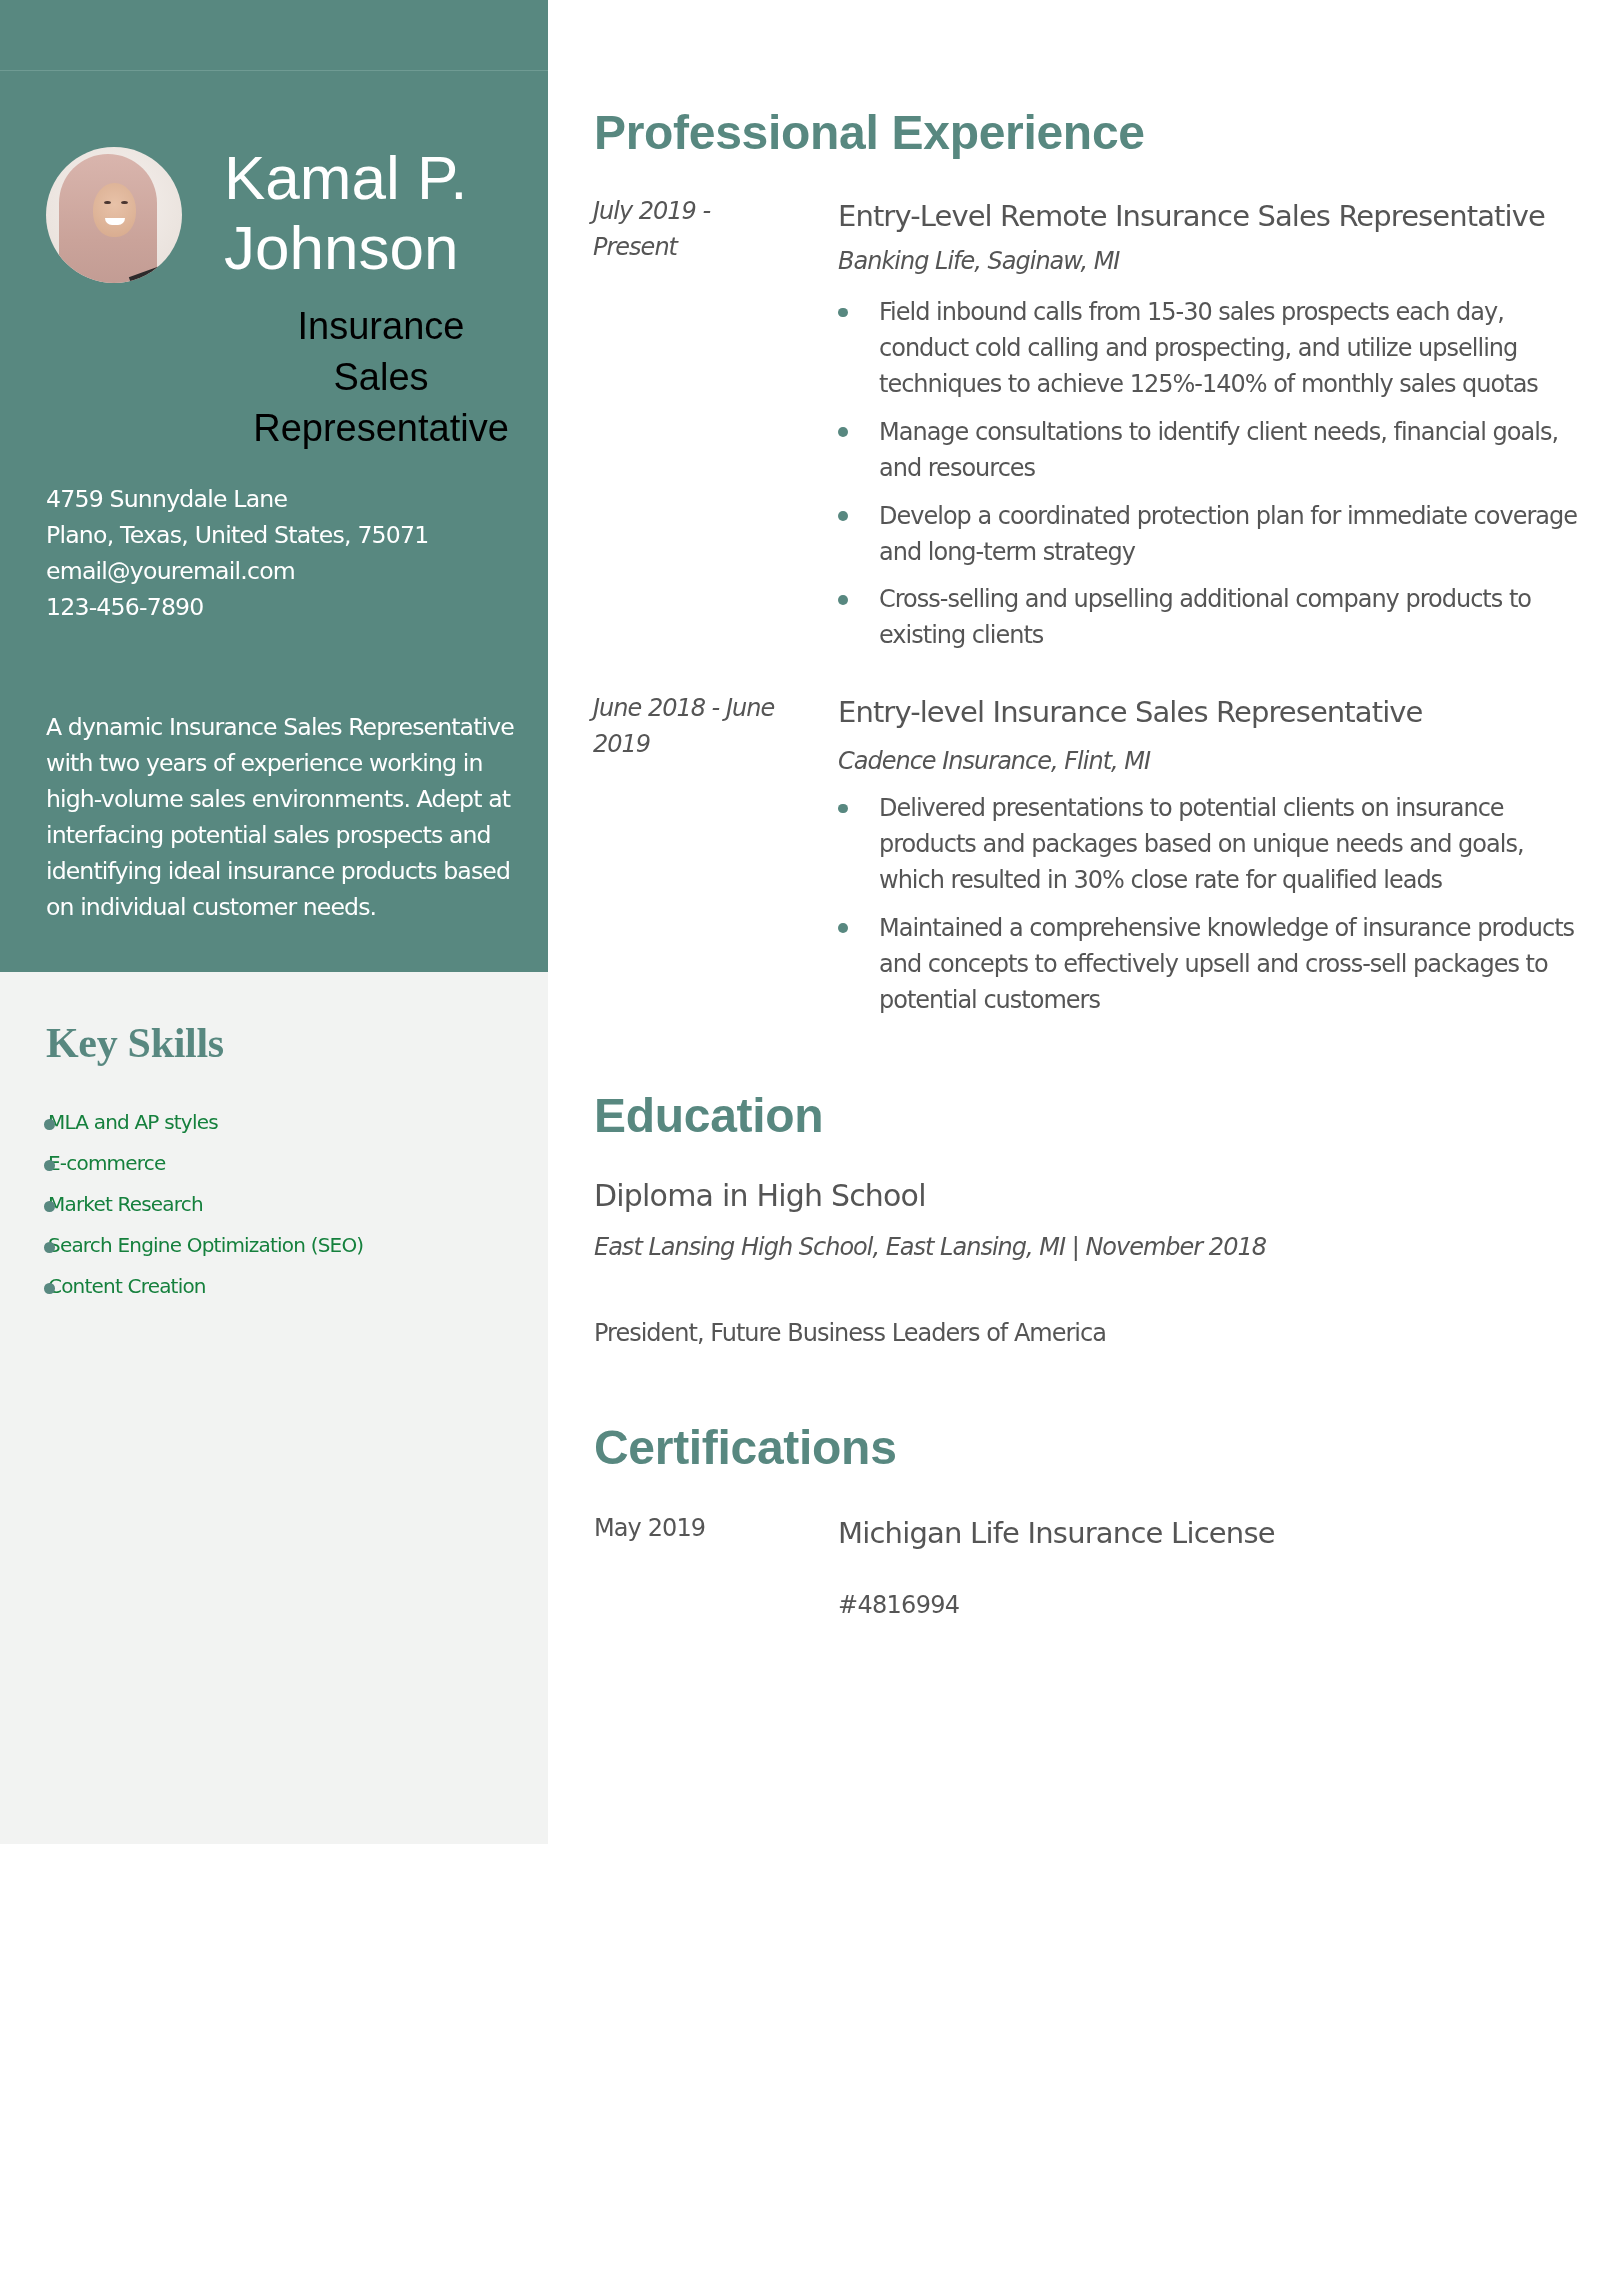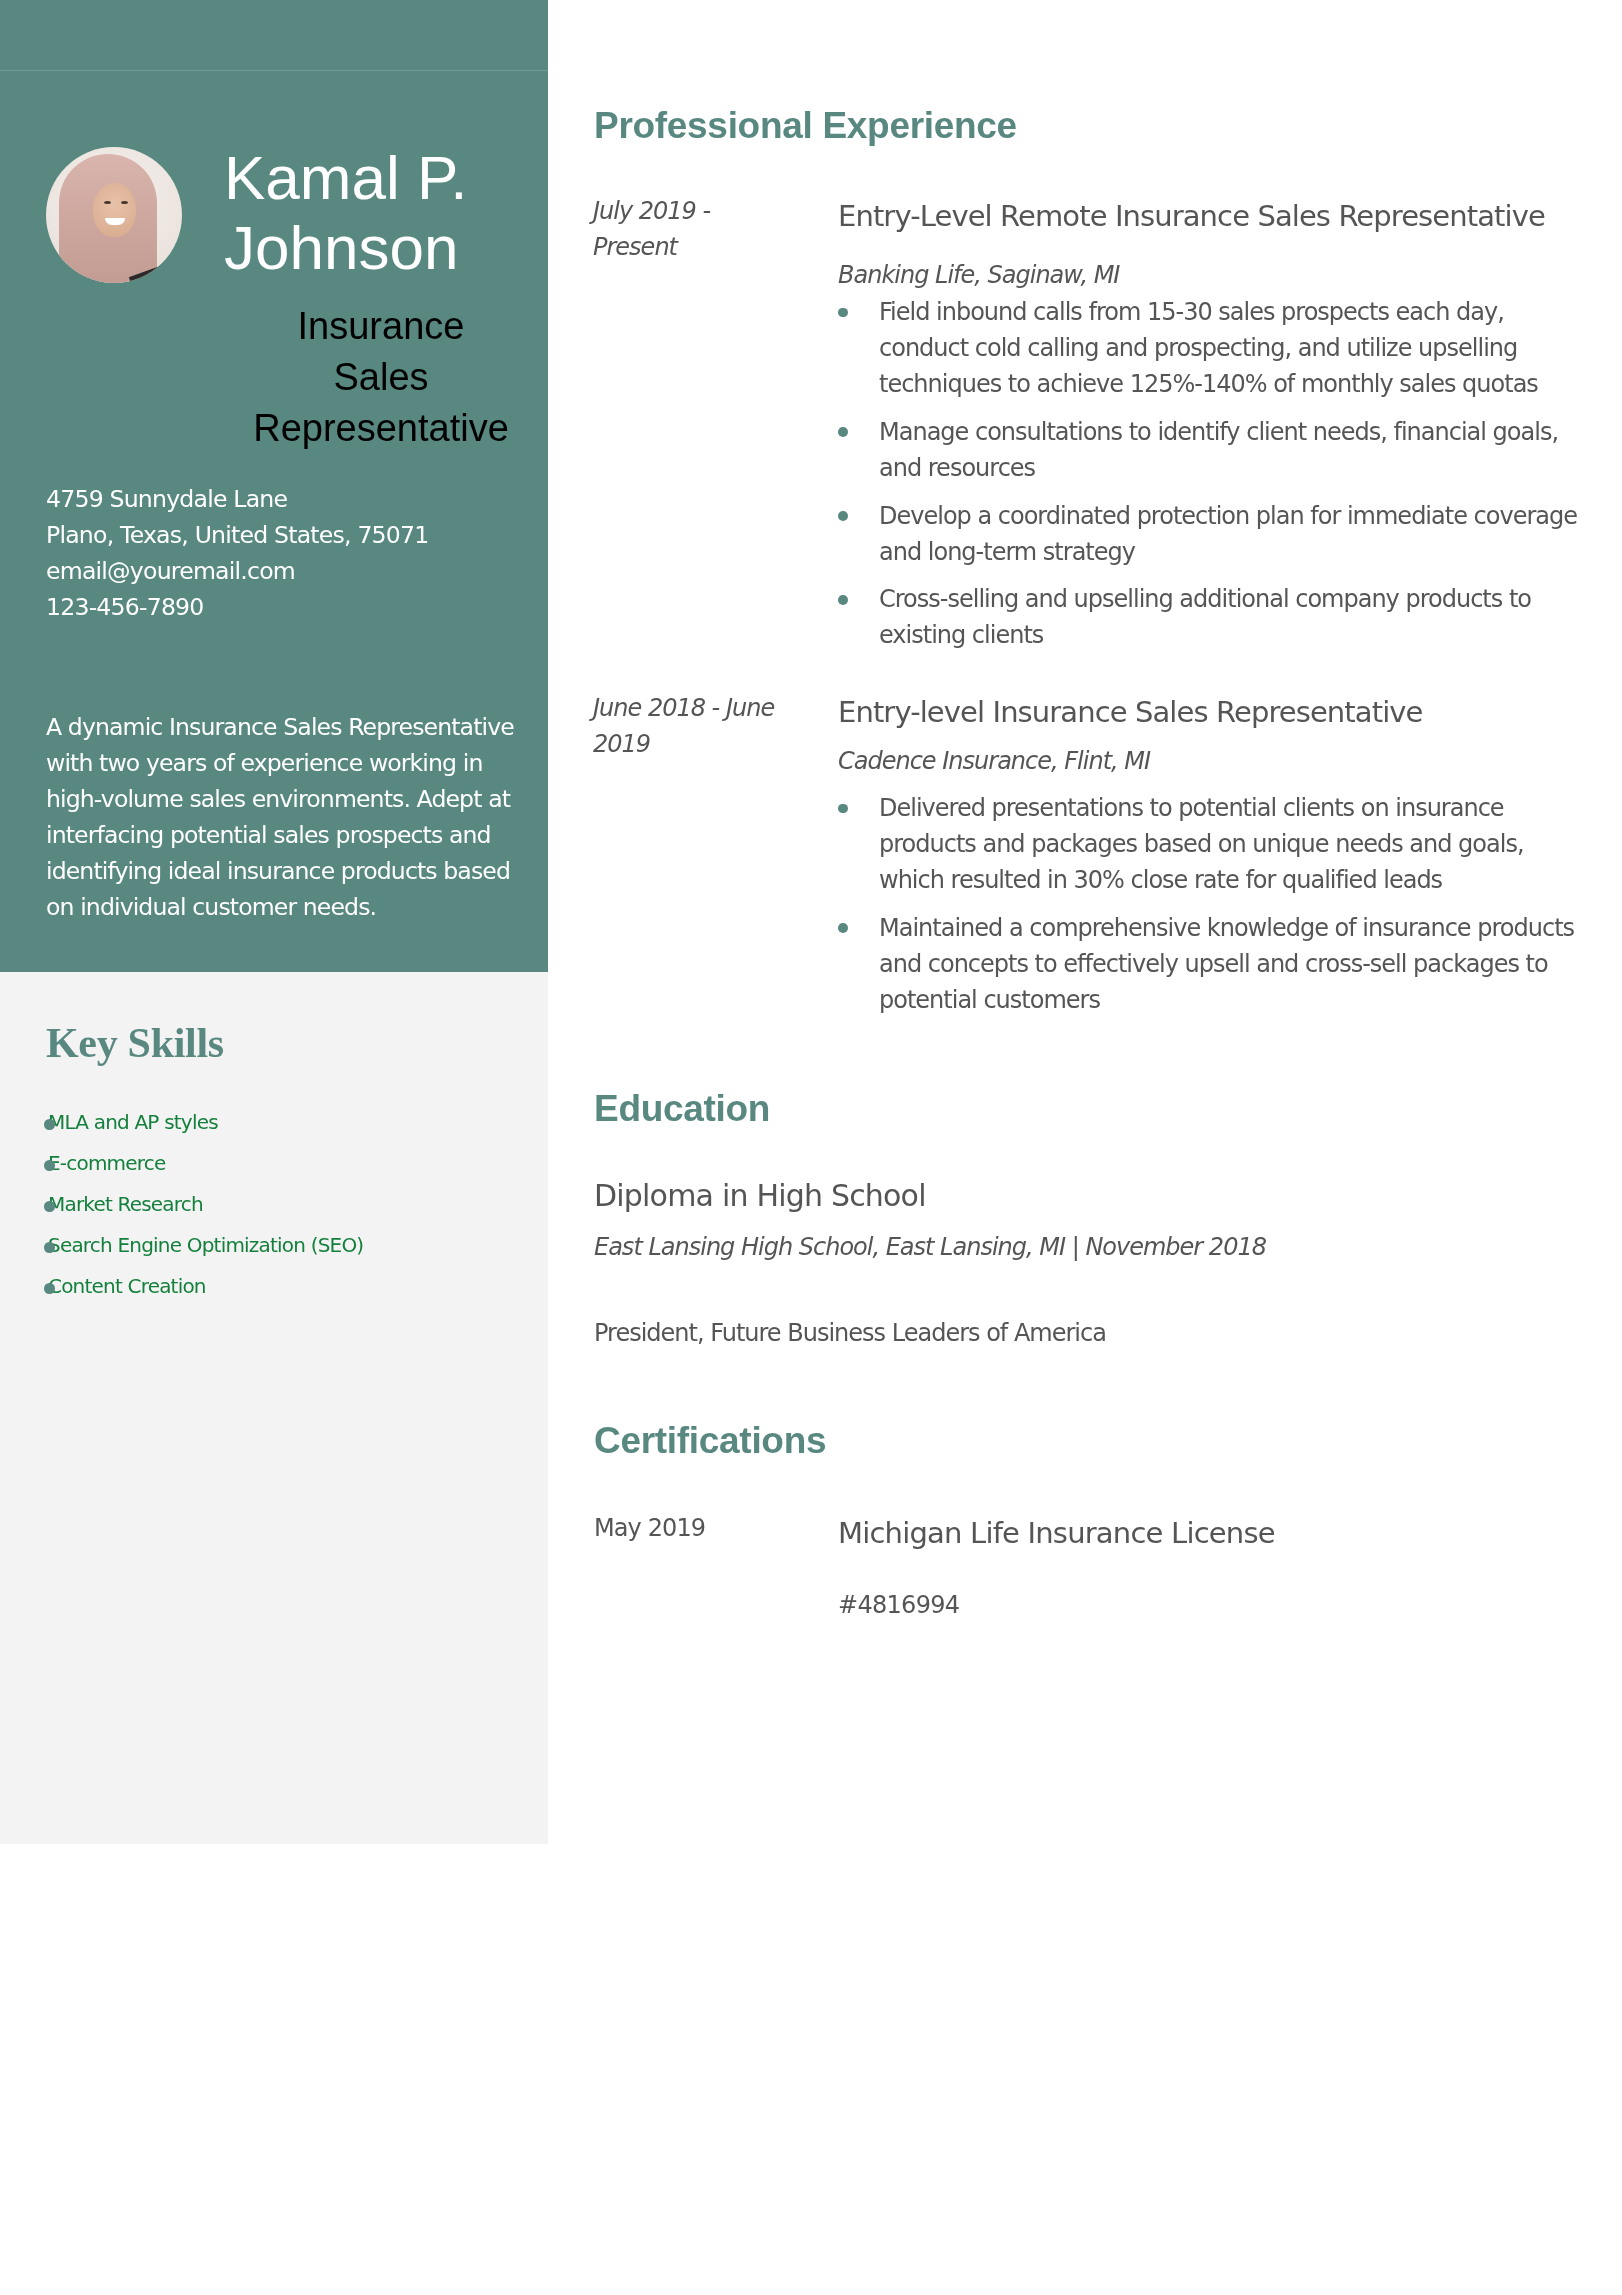--- a/index.html
+++ b/index.html
@@ -27,21 +27,21 @@
   .contact { position: absolute; left: 46px; top: 481px; font-size: 23.6px; line-height: 36px; color: #ffffff; font-family: "DejaVu Sans", sans-serif; letter-spacing: -0.8px; }
   .contact div { white-space: nowrap; }
 
   .summary { position: absolute; left: 46px; top: 709px; width: 471px; font-size: 23.6px; line-height: 36px; color: #ffffff; letter-spacing: -0.9px; }
 
   .skills-heading { position: absolute; left: 46px; top: 1019px; font-family: Liberation Serif, serif; font-size: 42px; color: #588880; font-weight: bold; letter-spacing: -0.3px; }
   .skills-list { position: absolute; left: 0; top: 1105px; list-style: none; }
   .skills-list li { position: relative; height: 41px; line-height: 35px; font-size: 20px; color: #15803d; padding-left: 48px; white-space: nowrap; letter-spacing: -0.8px; }
   .skills-list .dot { position: absolute; left: 44px; top: 14.4px; width: 10.5px; height: 10.5px; border-radius: 50%; background: #588880; }
 
-  .section-heading { position: absolute; left: 594px; font-family: "Liberation Sans", sans-serif; font-size: 37px; color: #588880; font-weight: bold; letter-spacing: -0.3px; white-space: nowrap; }
+  .section-heading { position: absolute; left: 594px; font-family: "Liberation Sans", sans-serif; font-size: 48px; color: #588880; font-weight: bold; letter-spacing: -0.3px; white-space: nowrap; }
 
   .date { position: absolute; left: 593px; width: 196px; font-size: 24px; line-height: 36px; font-style: italic; color: #555555; letter-spacing: -1px; }
   .entry-title { position: absolute; left: 838px; font-size: 29px; line-height: 36px; color: #555555; white-space: nowrap; letter-spacing: -0.9px; }
   .entry-sub { position: absolute; left: 838px; font-size: 24px; line-height: 36px; font-style: italic; color: #555555; white-space: nowrap; letter-spacing: -1px; }
 
   .bullets { position: absolute; left: 838px; width: 739px; list-style: none; }
   .bullets li { position: relative; padding-left: 41px; font-size: 24px; line-height: 36px; color: #555555; margin-bottom: 11.8px; letter-spacing: -1px; }
   .bullets .dot { position: absolute; left: 0; top: 13.7px; width: 9.8px; height: 9.8px; border-radius: 50%; background: #588880; }
 
   .edu-degree { position: absolute; left: 594px; top: 1178px; font-size: 30px; line-height: 36px; color: #555555; letter-spacing: -0.8px; white-space: nowrap; }
@@ -95,21 +95,21 @@
     <li><span class="dot"></span><span>Market Research</span></li>
     <li><span class="dot"></span><span>Search Engine Optimization (SEO)</span></li>
     <li><span class="dot"></span><span>Content Creation</span></li>
   </ul>
 </div>
 
 <div class="section-heading" style="top:105px;">Professional Experience</div>
 
 <div class="date" style="top:193px;">July 2019 - Present</div>
 <div class="entry-title" style="top:198px;">Entry-Level Remote Insurance Sales Representative</div>
-<div class="entry-sub" style="top:257px;font-style:italic;">Banking Life, Saginaw, MI</div>
+<div class="entry-sub" style="top:243px;font-style:italic;">Banking Life, Saginaw, MI</div>
 <ul class="bullets" style="top:294px;">
   <li><span class="dot"></span><span>Field inbound calls from 15-30 sales prospects each day, conduct  cold calling and prospecting, and utilize upselling techniques to  achieve 125%-140% of monthly sales quotas</span></li>
   <li><span class="dot"></span><span>Manage consultations to identify client needs, financial goals, and resources</span></li>
   <li><span class="dot"></span><span>Develop a coordinated protection plan for immediate coverage and long-term strategy</span></li>
   <li><span class="dot"></span><span>Cross-selling and upselling additional company products to existing clients</span></li>
 </ul>
 
 <div class="date" style="top:690px; width:190px;">June 2018 - June 2019</div>
 <div class="entry-title" style="top:694px;">Entry-level Insurance Sales Representative</div>
 <div class="entry-sub" style="top:743px;">Cadence Insurance, Flint, MI</div>

